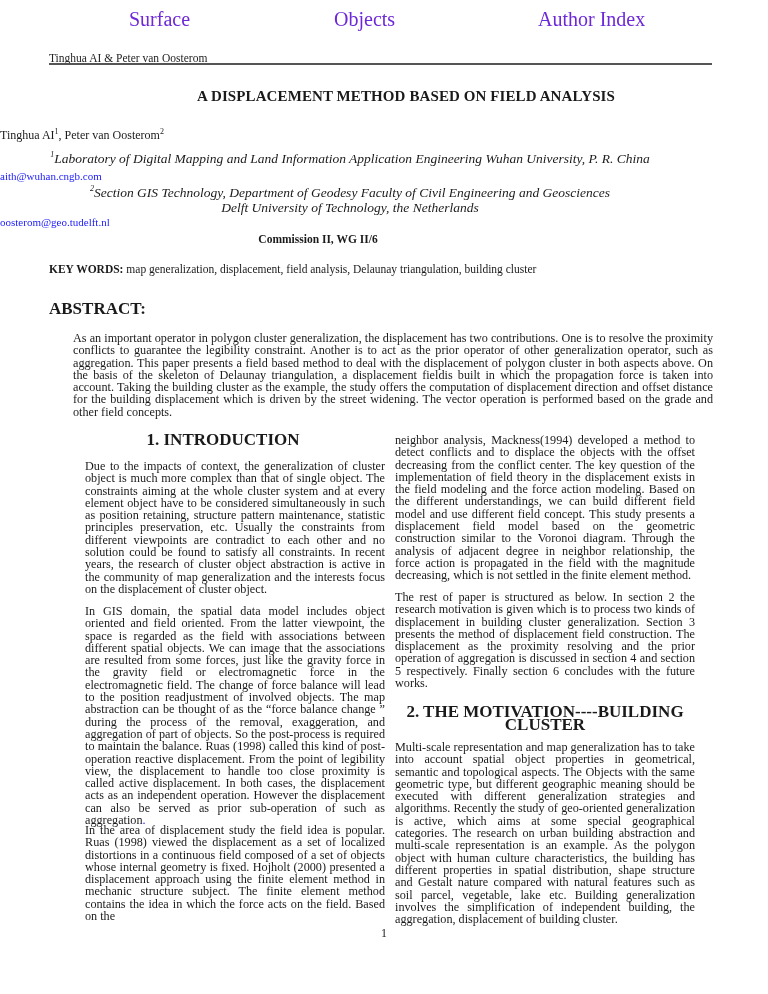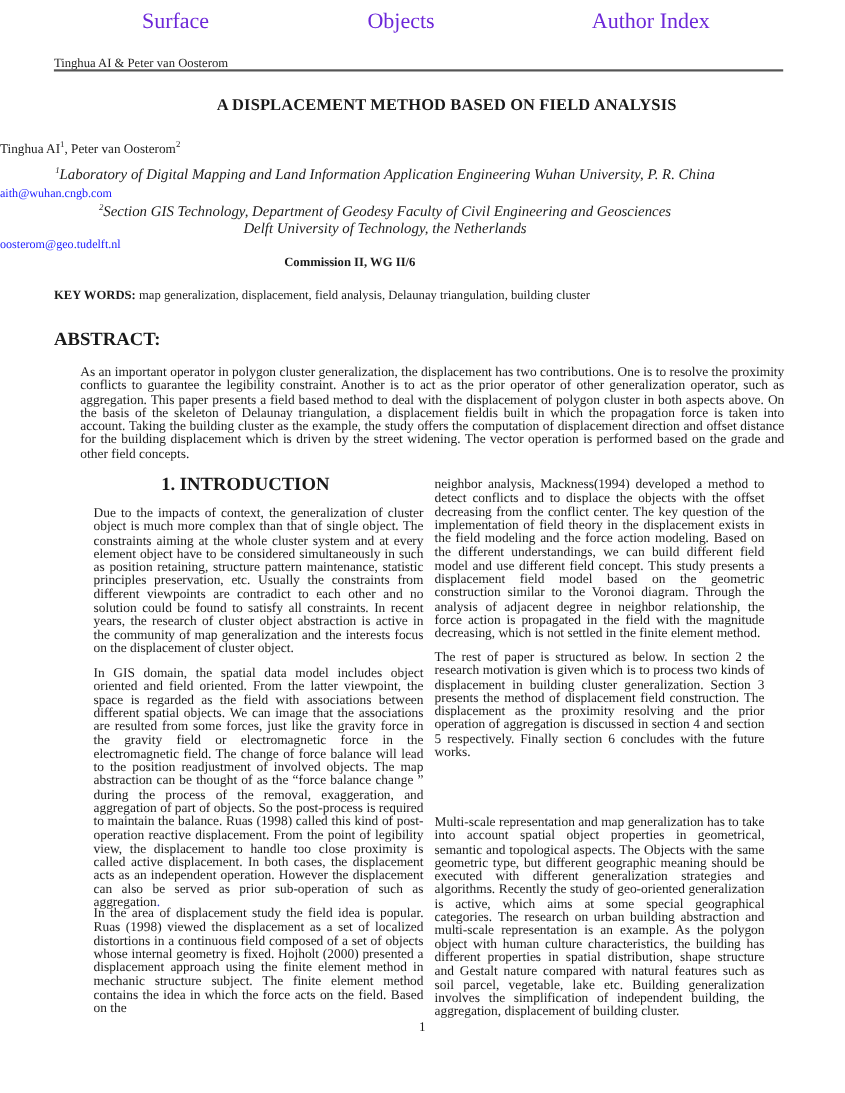--- a/index.html
+++ b/index.html
@@ -82,16 +82,17 @@
 <div class="para abstract">As an important operator in polygon cluster generalization, the displacement has two contributions. One is to resolve the proximity conflicts to guarantee the legibility constraint. Another is to act as the prior operator of other generalization operator, such as aggregation. This paper presents a field based method to deal with the displacement of polygon cluster in both aspects above. On the basis of the skeleton of Delaunay triangulation, a displacement fieldis built in which the propagation force is taken into account. Taking the building cluster as the example, the study offers the computation of displacement direction and offset distance for the building displacement which is driven by the street widening. The vector operation is performed based on the grade and other field concepts.</div>
 
 <div class="sec-head" style="top:433px; left:73px; width:300px;">1.   INTRODUCTION</div>
 <div class="para col-left" style="top:460px;">Due to the impacts of context, the generalization of cluster object is much more complex than that of single object. The constraints aiming at the whole cluster system and at every element object have to be considered simultaneously in such as position retaining, structure pattern maintenance, statistic principles preservation, etc. Usually the constraints from different viewpoints are contradict to each other and no solution could be found to satisfy all constraints. In recent years, the research of cluster object abstraction is active in the community of map generalization and the interests focus on the displacement of cluster object.</div>
 <div class="para col-left" style="top:605px;"><span>In GIS domain, the spatial data model includes object oriented and field oriented. From the latter viewpoint, the space is regarded as the field with associations between different spatial objects. We can image that the associations are resulted from some forces, just like the gravity force in the gravity field or electromagnetic force in the electromagnetic field. The change of force balance will lead to the position readjustment of involved objects. The map abstraction can be thought of as the “force balance change ” during the process of the removal, exaggeration, and aggregation of part of objects. So the post-process is required to maintain the balance. Ruas (1998) called this kind of post-operation reactive displacement. From the point of legibility view, the displacement to handle too close proximity is called active displacement. In both cases, the displacement acts as an independent operation. However the displacement can also be served as prior sub-operation of such as aggregation</span><span class="link-dot">.</span></div>
 <div class="para col-left" style="top:824px;">In the area of displacement study the field idea is popular. Ruas (1998) viewed the displacement as a set of localized distortions in a continuous field composed of a set of objects whose internal geometry is fixed.  Hojholt (2000) presented a displacement approach using the finite element method in mechanic structure subject. The finite element method contains the idea in which the force acts on the field. Based on the</div>
 
 <div class="para col-right" style="top:434px;">neighbor analysis, Mackness(1994) developed a method to detect conflicts and to displace the objects with the offset decreasing from the conflict center. The key question of the implementation of field theory in the displacement exists in the field modeling and the force action modeling. Based on the different understandings, we can build different field model and use different field concept. This study presents a displacement field model based on the geometric construction similar to the Voronoi diagram. Through the analysis of adjacent degree in neighbor relationship, the force action is propagated in the field with the magnitude decreasing, which is not settled in the finite element method.</div>
 <div class="para col-right" style="top:591px;">The rest of paper is structured as below. In section 2 the research motivation is given which is to process two kinds of displacement in building cluster generalization. Section 3 presents the method of displacement field construction. The displacement as the proximity resolving and the prior operation of aggregation is discussed in section 4 and section 5 respectively. Finally section 6 concludes with the future works.</div>
 <div class="sec-head" style="top:705px; left:395px; width:300px;">
+  <div>2.   THE MOTIVATION----BUILDING CLUSTER</div>
 </div>
 <div class="para col-right" style="top:741px;">Multi-scale representation and map generalization has to take into account spatial object properties in geometrical, semantic and topological aspects. The Objects with the same geometric type, but different geographic meaning should be executed with different generalization strategies and algorithms. Recently the study of geo-oriented generalization is active, which aims at some special geographical categories. The research on urban building abstraction and multi-scale representation is an example.  As the polygon object with human culture characteristics, the building has different properties in spatial distribution, shape structure and Gestalt nature compared with natural features such as soil parcel, vegetable, lake etc. Building generalization involves the simplification of independent building, the aggregation, displacement of building cluster.</div>
 
 <div class="page-num">1</div>
 
 </body></html>

